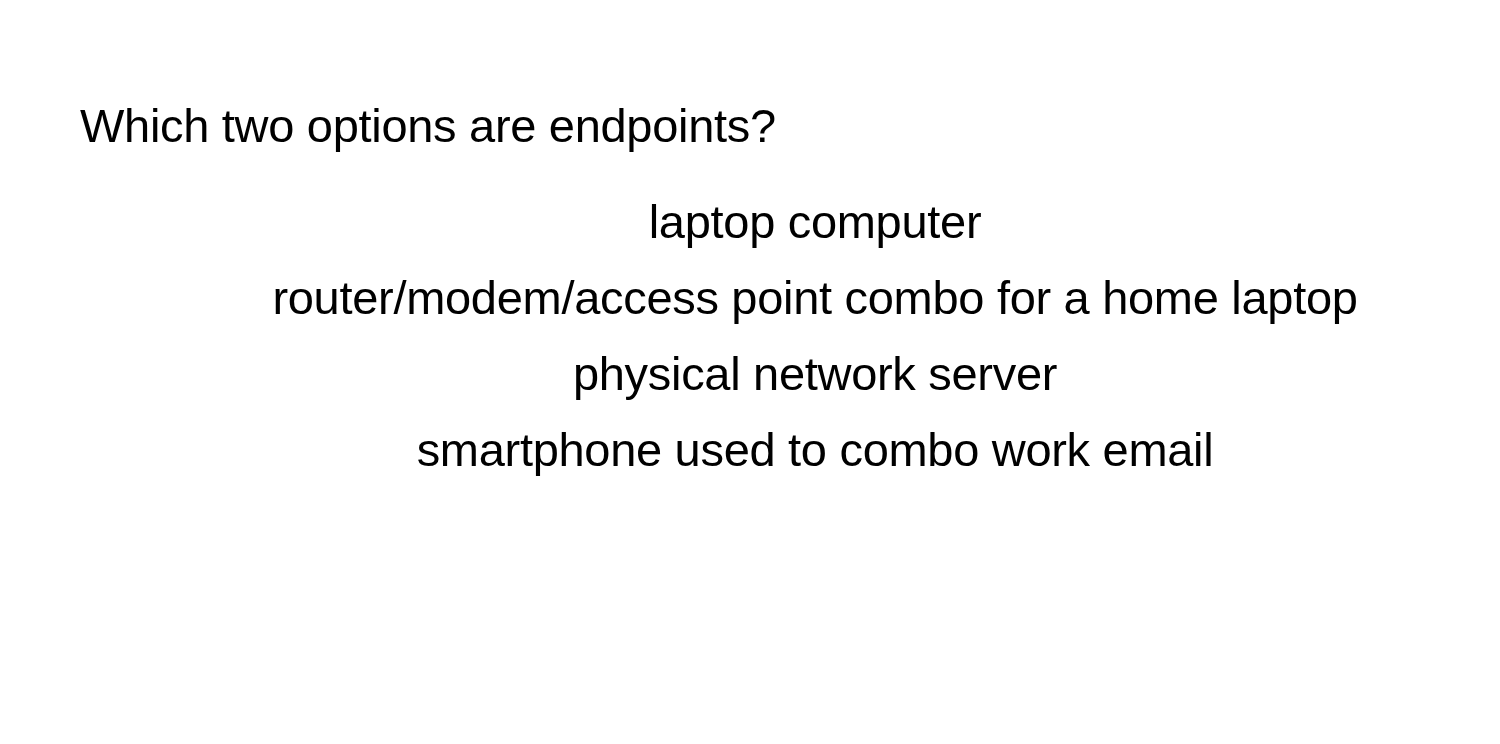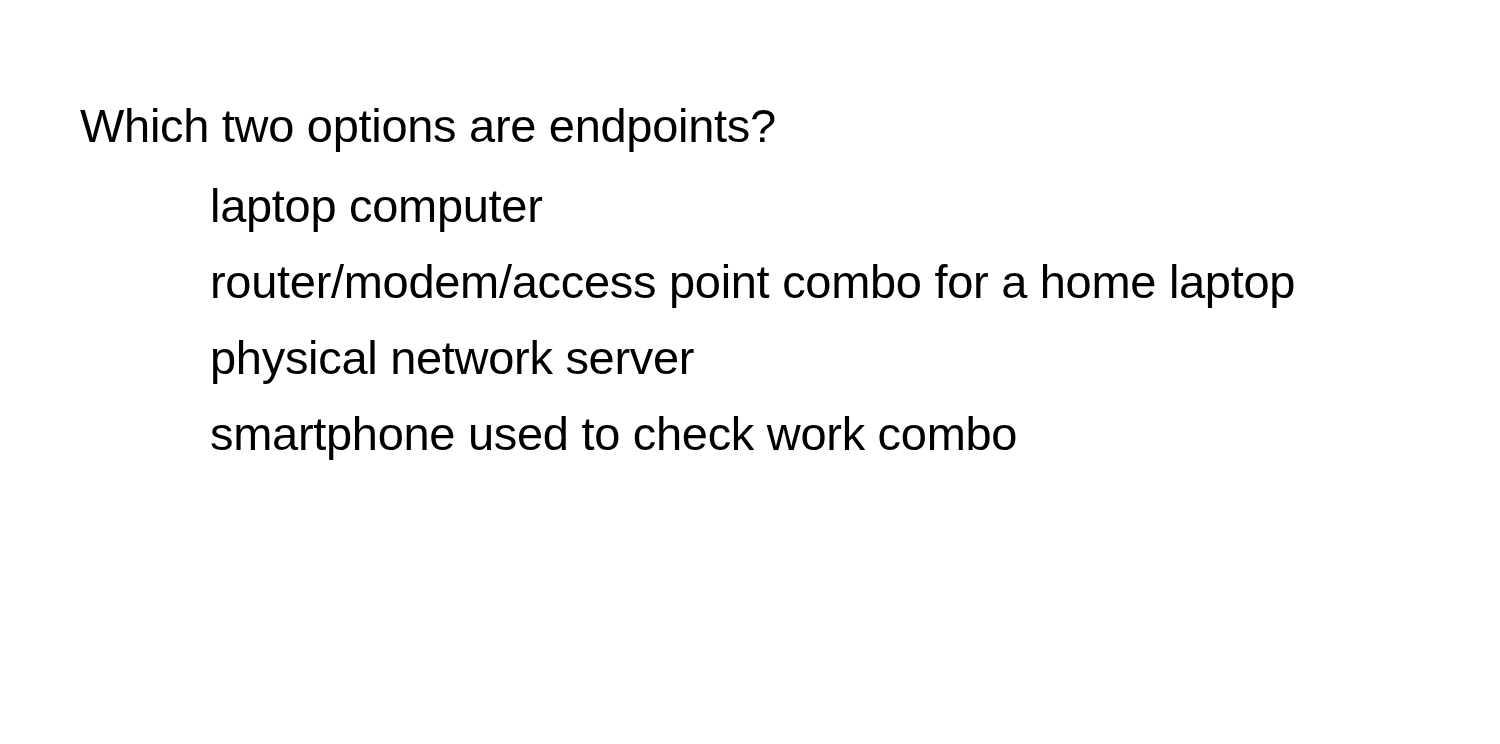--- a/index.html
+++ b/index.html
@@ -14,35 +14,36 @@
       font-family: -apple-system, BlinkMacSystemFont, "Segoe UI", Helvetica, Arial, sans-serif;
       color: #000000;
       padding-top: 95px;
       padding-left: 80px;
       padding-right: 80px;
     }
     .question {
       font-size: 47px;
       font-weight: 400;
       line-height: 1.3;
-      margin-bottom: 12px;
+      margin-bottom: 28px;
       letter-spacing: -0.3px;
     }
     .options {
       padding-left: 130px;
+      text-align: center;
     }
     .option {
       font-size: 47px;
       font-weight: 400;
       line-height: 1.62;
       letter-spacing: -0.3px;
     }
   </style>
 </head>
 <body>
 
 <div class="question">Which two options are endpoints?</div>
 <div class="options">
   <div class="option">laptop computer</div>
   <div class="option">router/modem/access point combo for a home laptop</div>
   <div class="option">physical network server</div>
-  <div class="option">smartphone used to check work combo</div>
+  <div class="option">smartphone used to combo work email</div>
 </div>
 
 </body></html>

